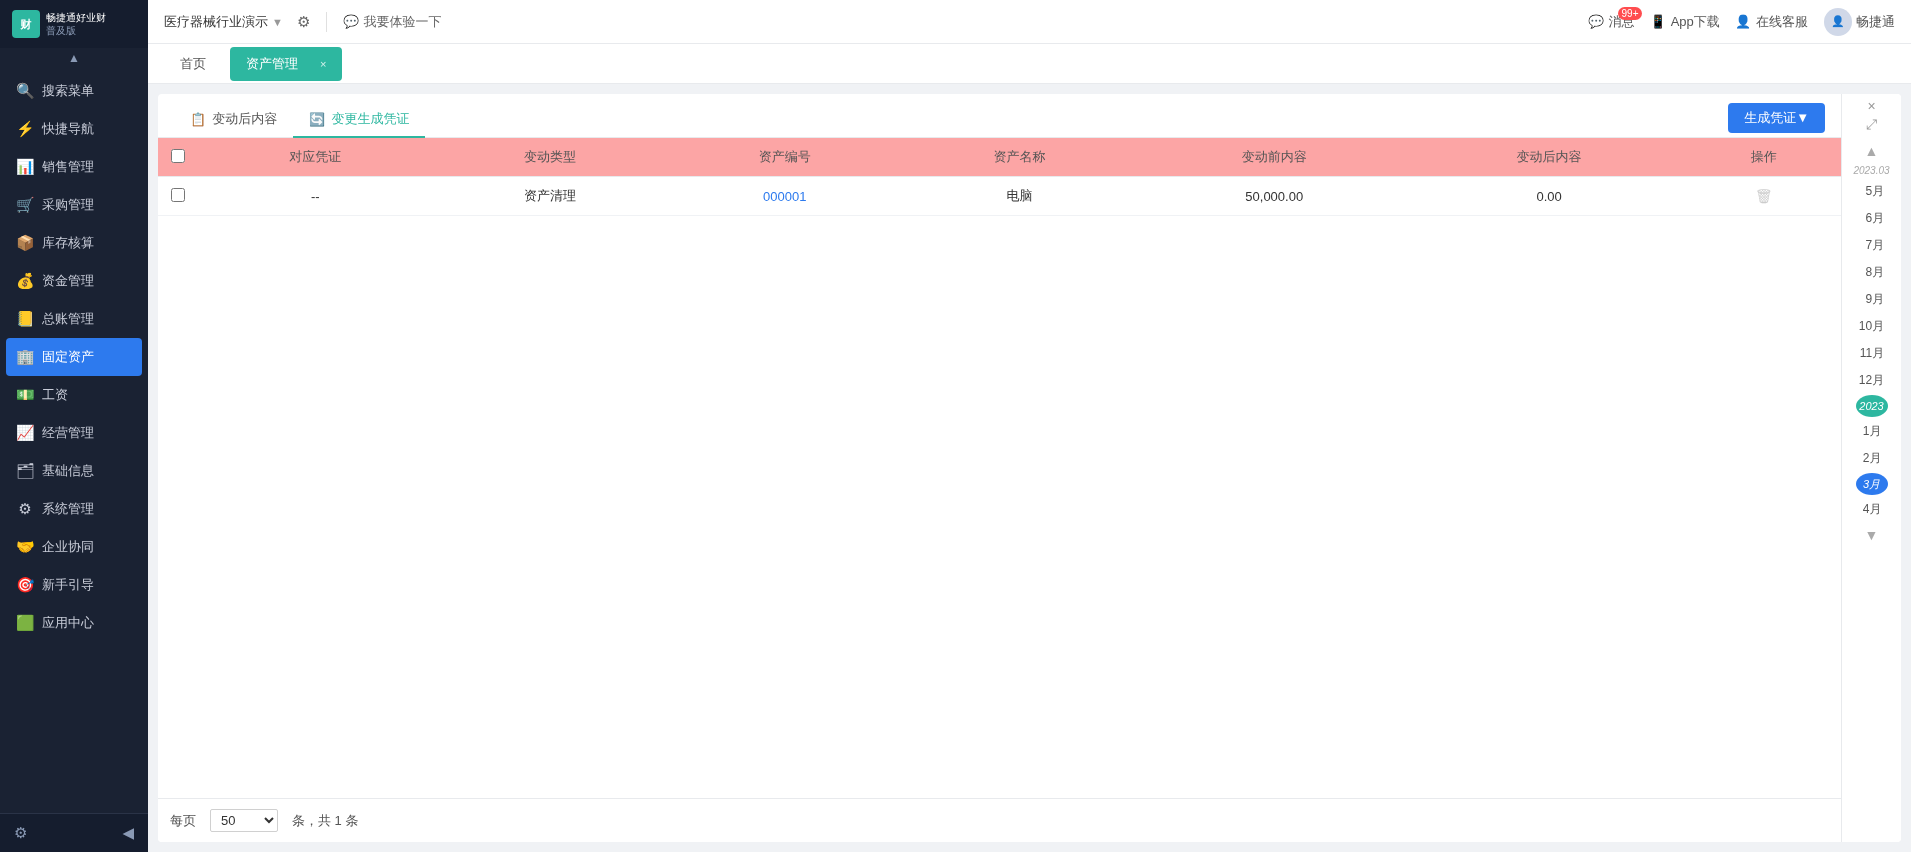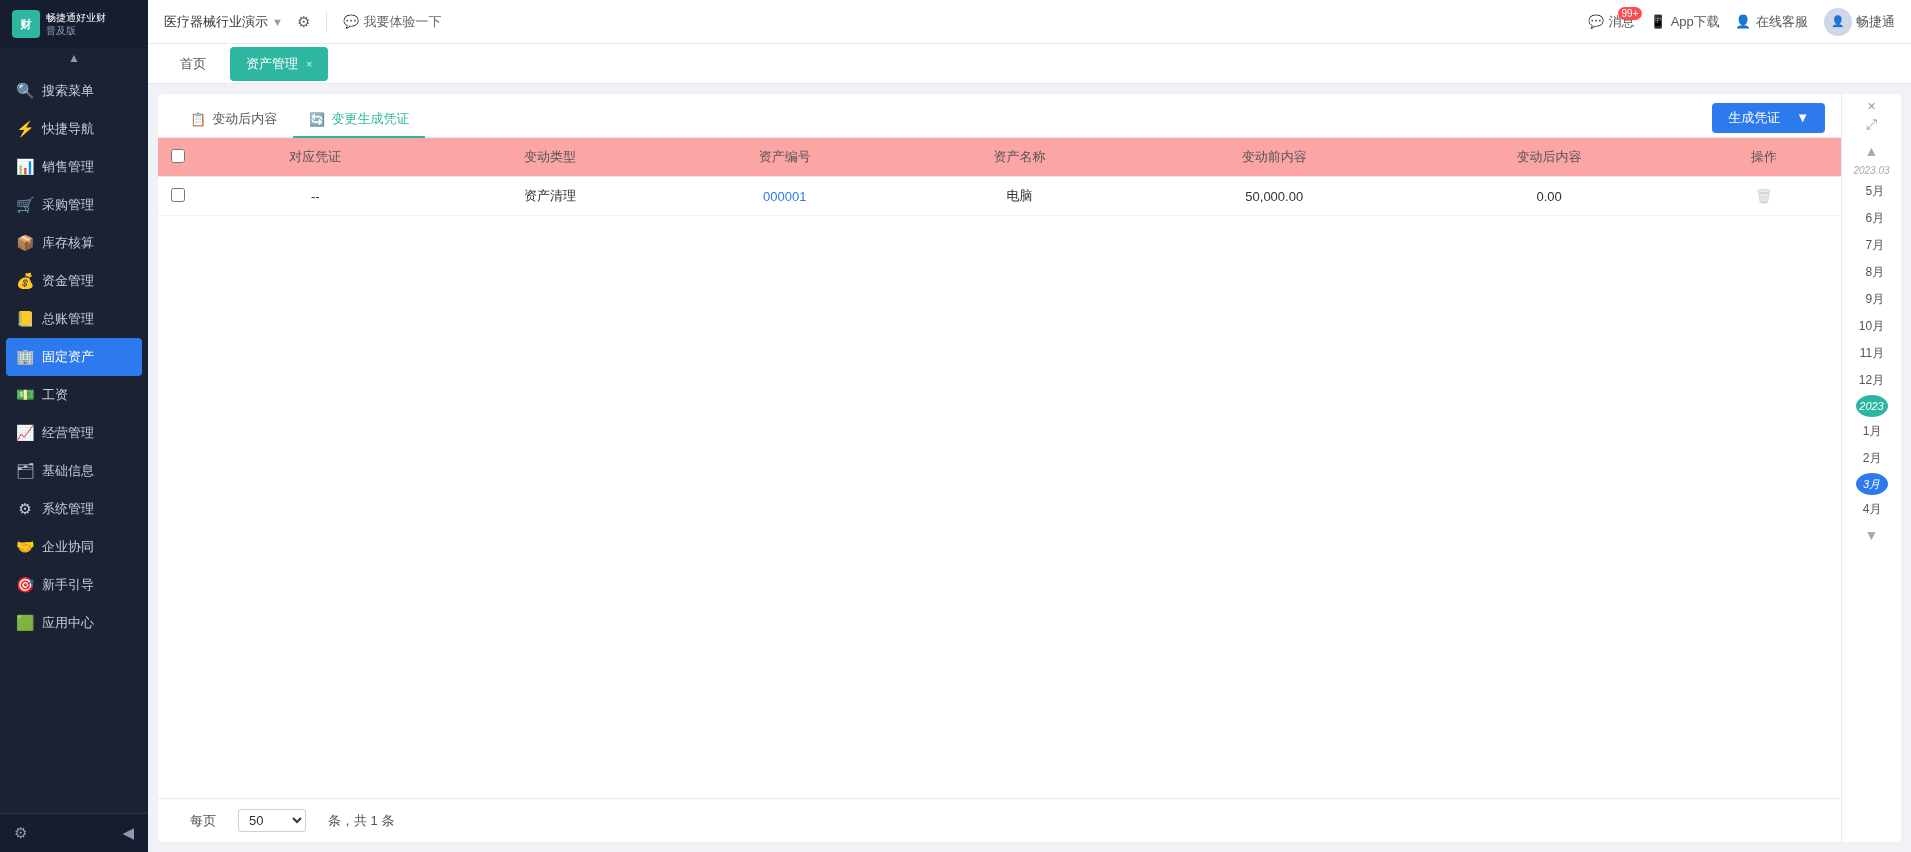--- a/index.html
+++ b/index.html
@@ -89,21 +89,21 @@
       align-items: center;
       padding: 0 16px;
       height: 40px;
       gap: 8px;
     }
     .tab-item {
       padding: 8px 16px; font-size: 13px; color: #555; cursor: pointer; border-radius: 2px;
     }
     .tab-item.active {
       background: #2db7a0; color: #fff; border-radius: 4px;
-      display: flex; align-items: center; gap: 8px;
+      display: flex; align-items: center; gap: 22px;
     }
     .tab-close { font-size: 11px; cursor: pointer; opacity: 0.8; }
 
     
     .page-content {
       flex: 1;
       background: #fff;
       margin: 10px;
       border-radius: 4px;
       display: flex;
@@ -120,43 +120,43 @@
     .inner-tab {
       display: flex; align-items: center; gap: 6px;
       padding: 8px 16px; font-size: 13px; color: #555; cursor: pointer;
       border-bottom: 2px solid transparent; margin-bottom: -1px;
     }
     .inner-tab.active { color: #2db7a0; border-bottom-color: #2db7a0; }
     .inner-tab-icon { font-size: 13px; }
     .inner-tab-actions { margin-left: auto; display: flex; align-items: center; gap: 8px; padding-bottom: 4px; }
     .btn-generate {
       background: #2d7aee; color: #fff; border: none; border-radius: 4px;
-      padding: 6px 16px; font-size: 13px; cursor: pointer; display: flex; align-items: center; gap: 16px;
+      padding: 6px 16px; font-size: 13px; cursor: pointer; display: flex; align-items: center; gap: 0;
     }
 
     
     .table-wrapper { flex: 1; overflow: auto; }
     table { width: 100%; border-collapse: collapse; font-size: 13px; }
     thead tr { background: #fca5a5; }
     th {
       padding: 10px 12px; text-align: center; color: #555;
       border-bottom: 1px solid #e8eaed; font-weight: 500; white-space: nowrap;
     }
     td {
       padding: 10px 12px; text-align: center; color: #333;
       border-bottom: 1px solid #f0f2f5;
     }
     .checkbox-cell { width: 40px; }
     .checkbox { width: 14px; height: 14px; cursor: pointer; }
     .delete-btn { background: none; border: none; cursor: pointer; color: #ccc; font-size: 14px; }
 
     
     .table-footer {
-      padding: 10px 32px; border-top: 1px solid #e8eaed;
-      display: flex; align-items: center; gap: 22px; font-size: 13px; color: #555;
+      padding: 10px 12px; border-top: 1px solid #e8eaed;
+      display: flex; align-items: center; gap: 14px; font-size: 13px; color: #555;
       background: #fff;
     }
     .per-page-select {
       border: 1px solid #d0d0d0; border-radius: 2px; padding: 2px 18px 2px 6px;
       font-size: 13px; color: #333; background: #fff; cursor: pointer;
     }
 
     
     .timeline-panel {
       width: 60px;

